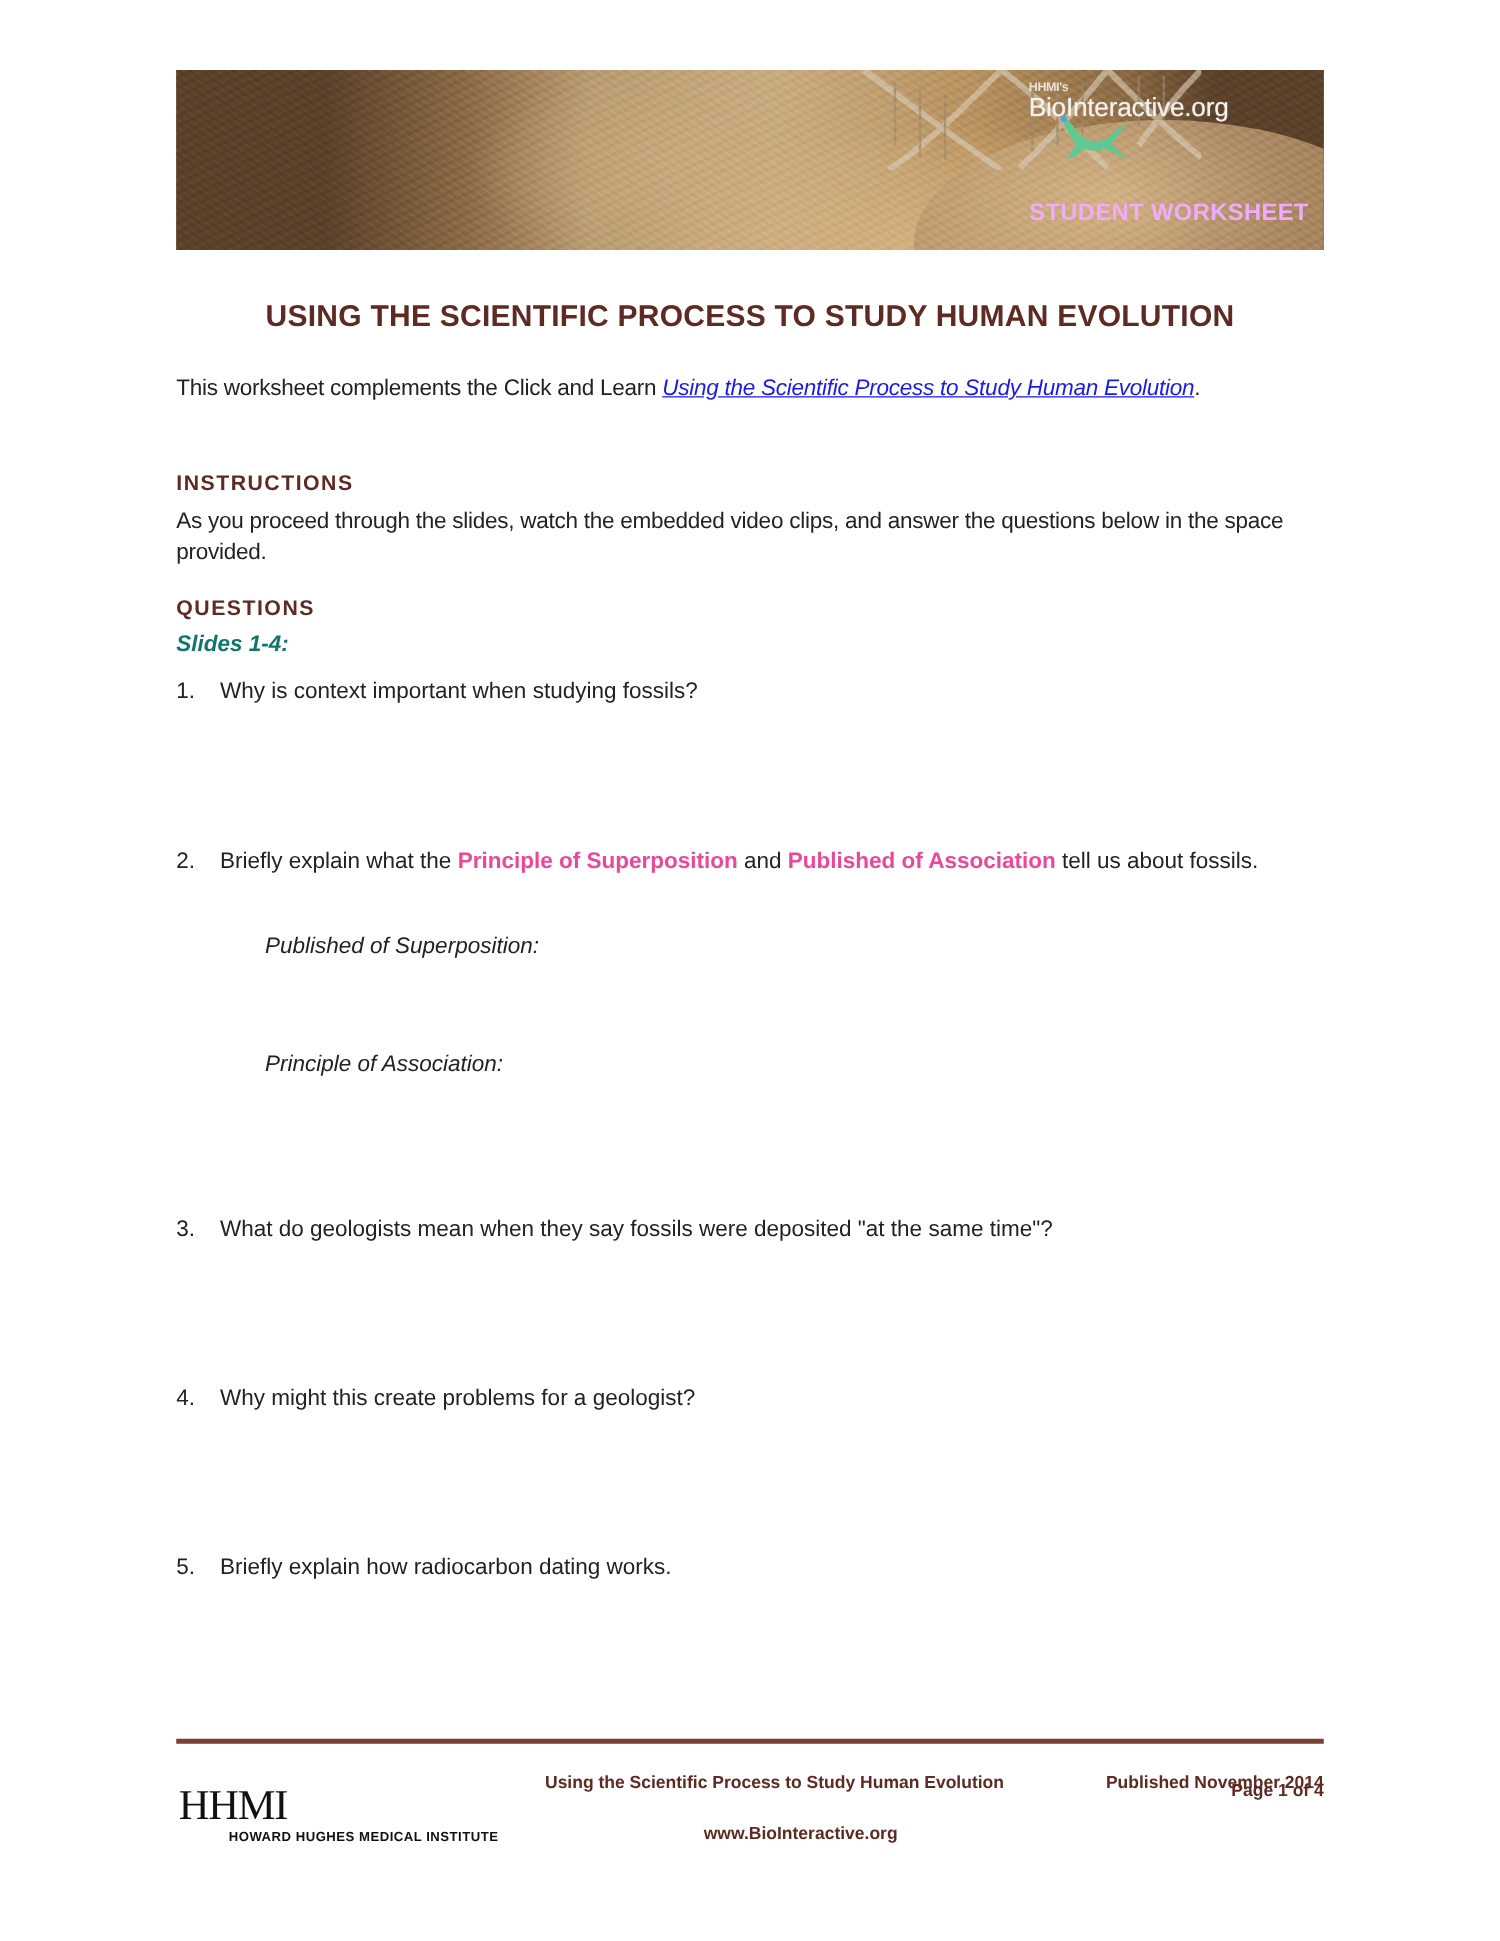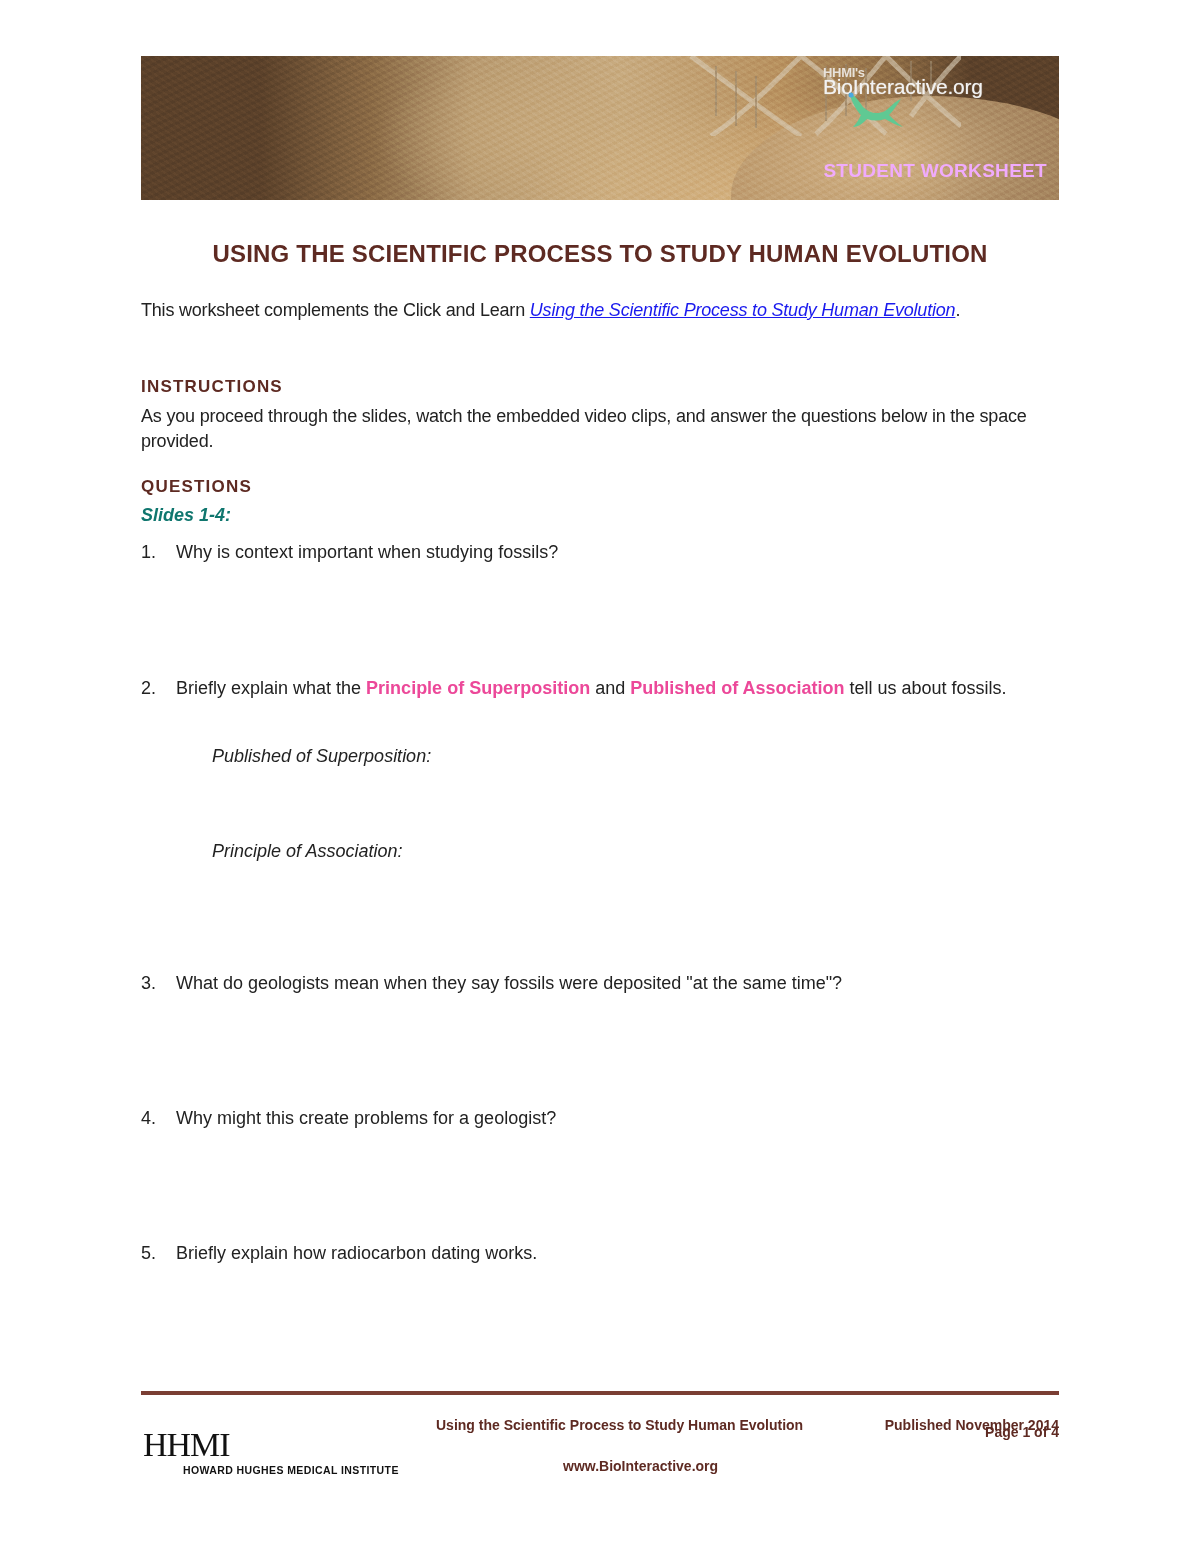--- a/index.html
+++ b/index.html
@@ -72,21 +72,21 @@
     }
     .banner-title div { white-space: nowrap; }
     .banner-logo {
       position: absolute;
       left: 682px; top: 9px;
       width: 210px; height: 60px;
     }
     .banner-logo .hhmis {
       position: absolute;
       left: 0; top: 0;
-      font-size: 13px;
+      font-size: 10px;
       color: #e8e2da;
       letter-spacing: -0.3px;
       font-weight: bold;
     }
     .banner-logo .brand {
       position: absolute;
       left: 0; top: 10px;
       font-size: 21px;
       color: #f2f2f2;
       letter-spacing: -0.2px;

